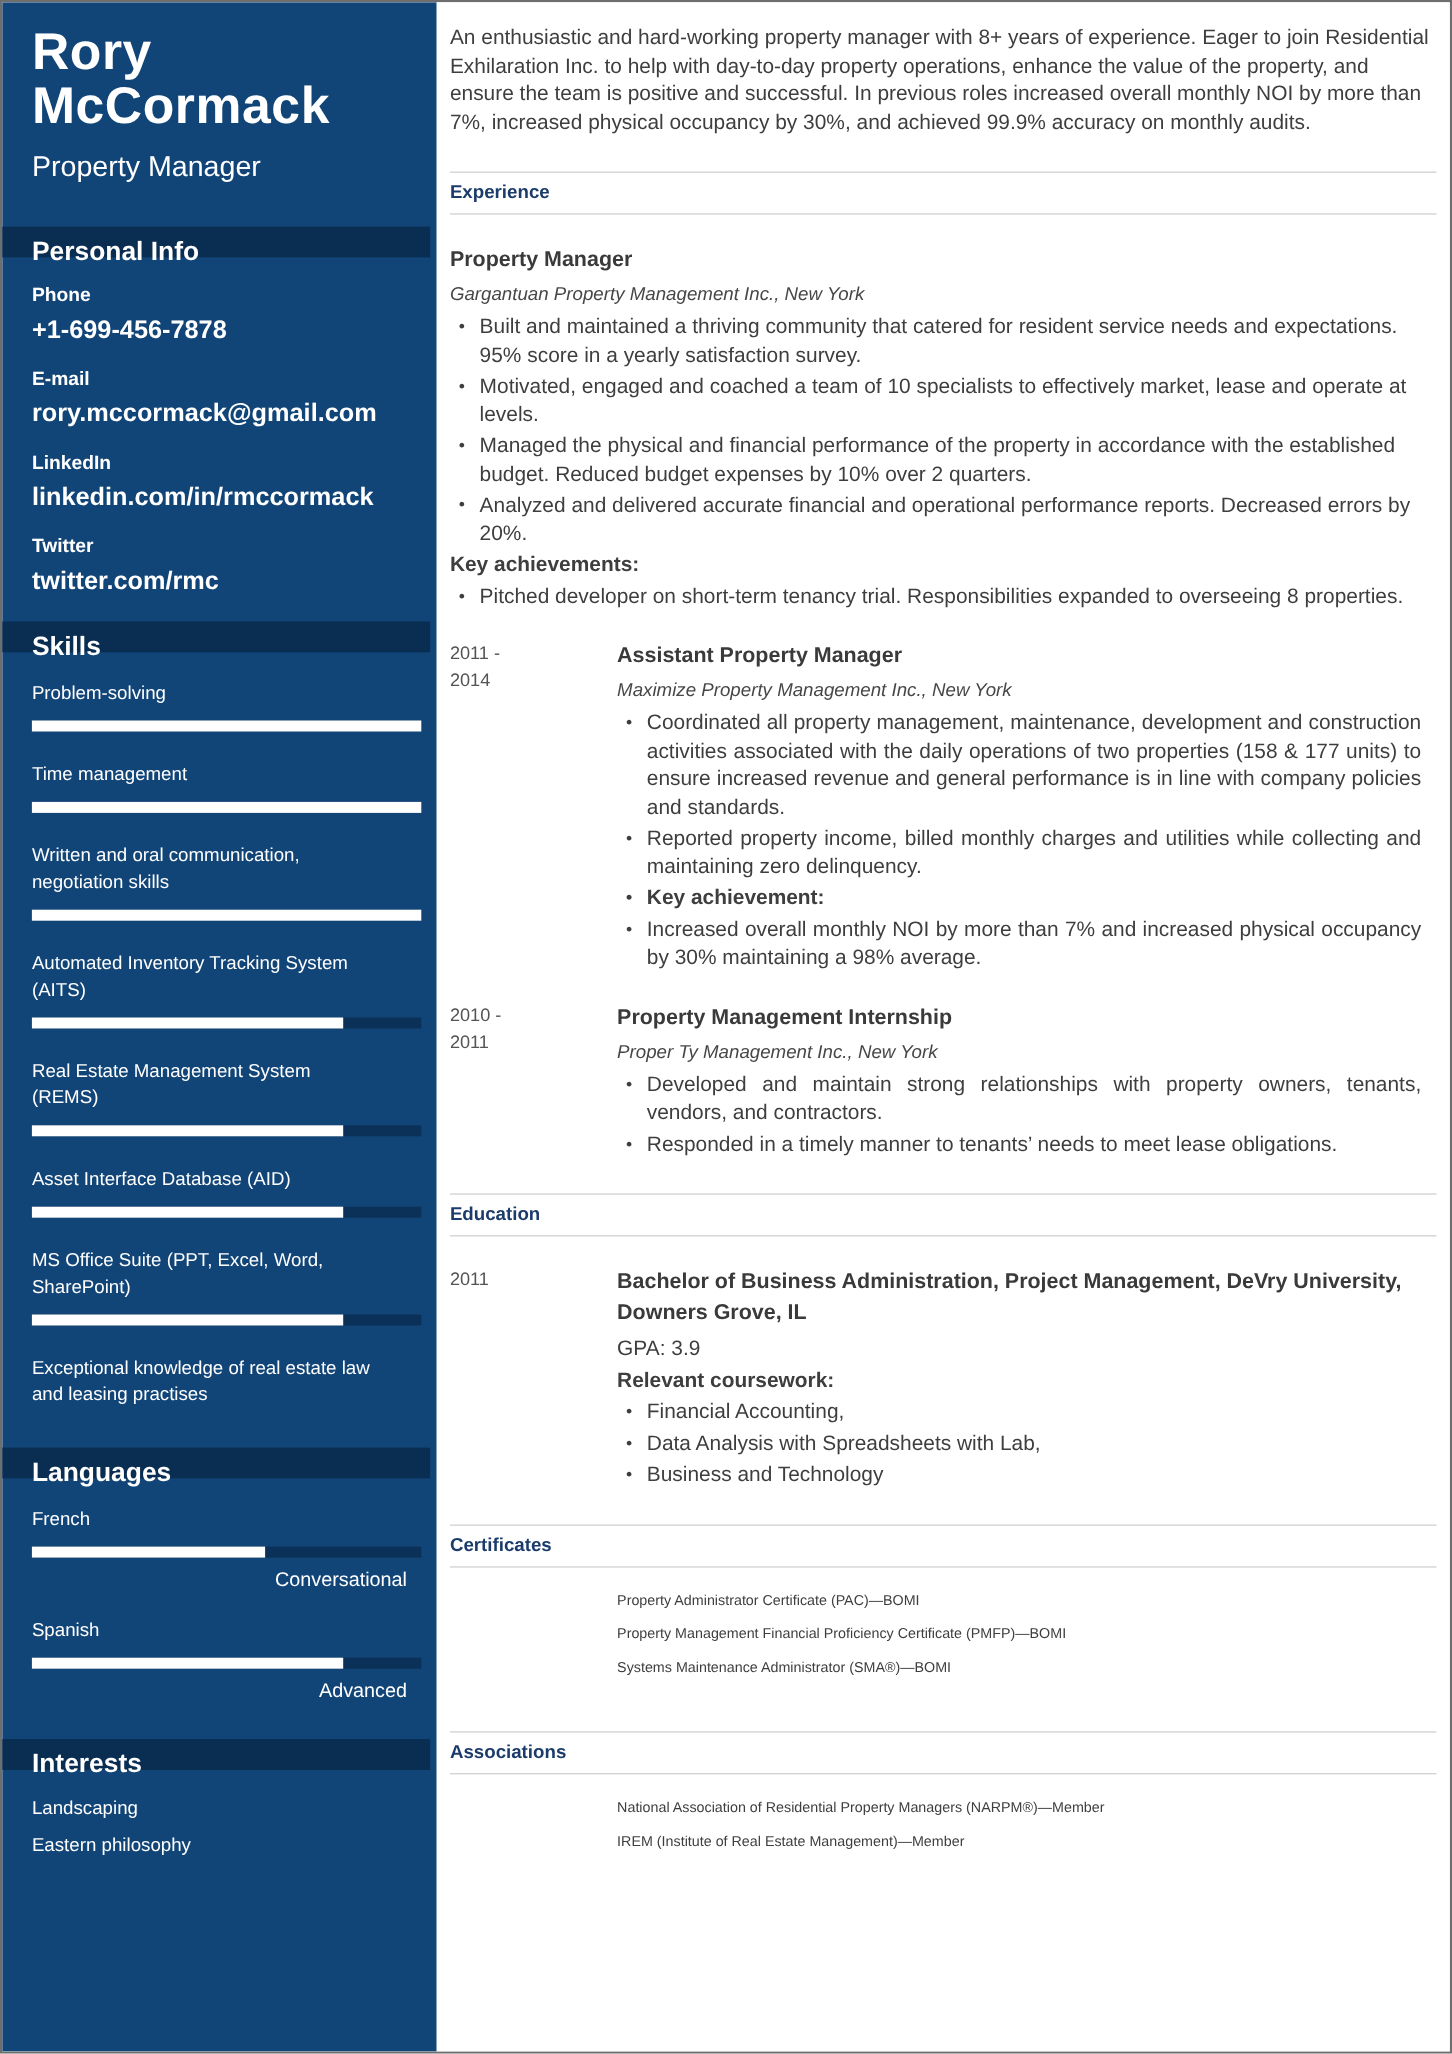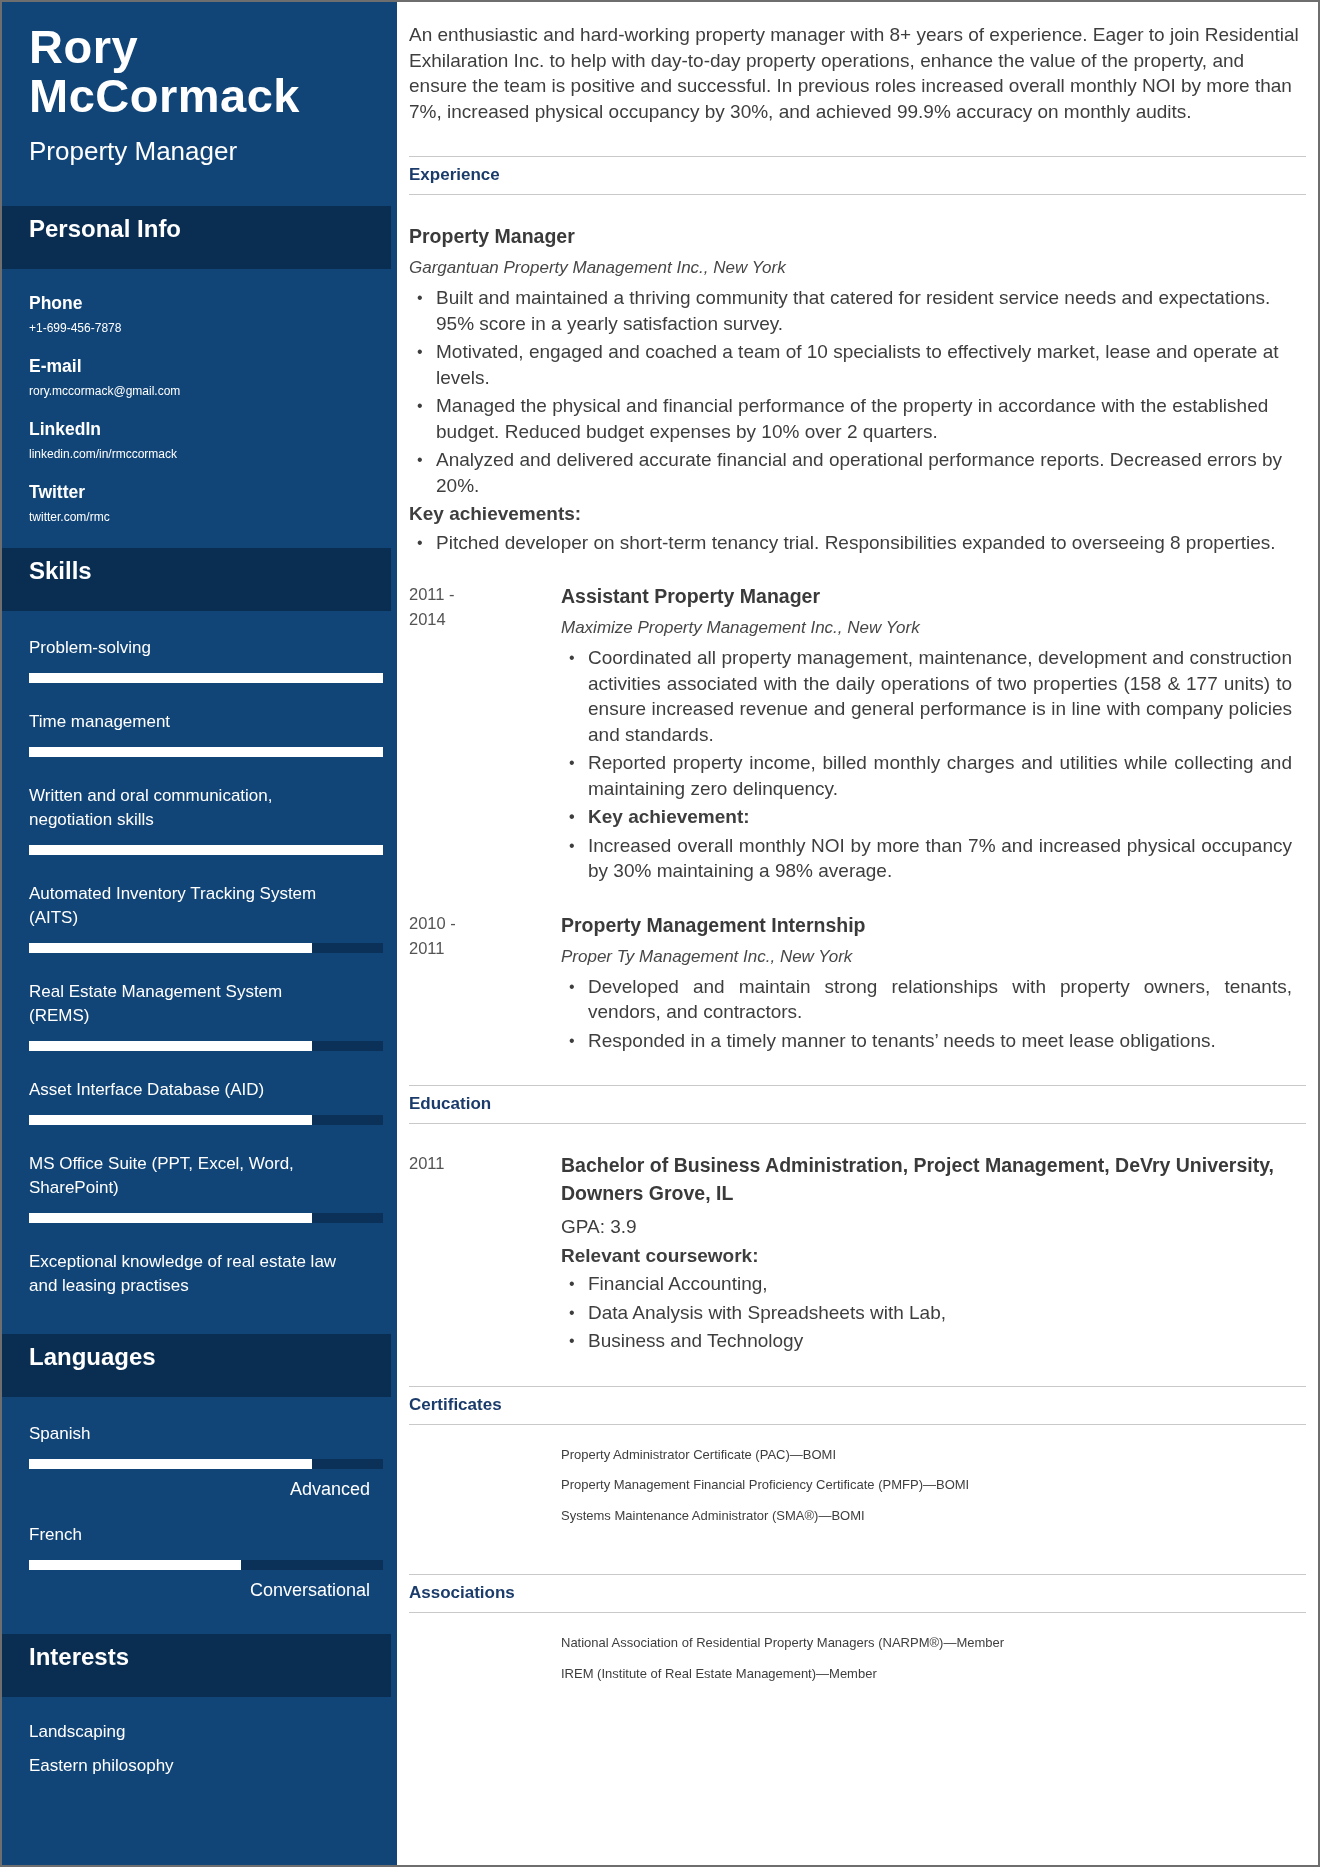--- a/index.html
+++ b/index.html
@@ -12,29 +12,29 @@
   .sidebar {
     width: 395px; min-width: 395px; height: 100%;
     background: var(--sidebar-bg, #124577); color: #fff;
   }
   .name {
     font-size: 47px; font-weight: bold; line-height: 1.05;
     padding: 20px 18px 0 27px; letter-spacing: 0.5px;
   }
   .job-title { font-size: 26px; padding: 15px 18px 0 27px; font-weight: normal; }
   .band {
-    height: 63px; line-height: 45px; background: var(--band-bg, #0A2D52);
+    height: 28px; line-height: 45px; background: var(--band-bg, #0A2D52);
     font-size: 24px; font-weight: bold; padding-left: 27px; margin-right: 6px;
   }
   .band-personal { margin-top: 39px; }
   .pi-list { padding: 24px 18px 24px 27px; }
   .pi-item { margin-bottom: 21px; }
   .pi-item:last-child { margin-bottom: 0; }
   .pi-label { font-weight: bold; font-size: 17.5px; margin-bottom: 7px; }
-  .pi-value { font-size: 12px; }
+  .pi-value { font-size: 23px; font-weight: bold; }
   .skills-list { padding: 25px 14px 16px 27px; }
   .skill { margin-bottom: 27px; }
   .skill:last-child { margin-bottom: 20px; }
   .skill-label { font-size: 17px; line-height: 24px; max-width: 318px; margin-bottom: 13px; }
   .skill-bar { height: 10px; width: 100%; background: var(--bar-track, #0B3158); }
   .skill-fill { height: 100%; background: var(--bar-fill, #FFFFFF); }
   .lang-list { padding: 25px 14px 10px 27px; }
   .lang { margin-bottom: 23px; }
   .lang-level { text-align: right; font-size: 18px; margin-top: 10px; padding-right: 13px; }
   .interests-list { padding: 25px 18px 0 27px; }
@@ -139,32 +139,32 @@
           </div>
         </div>
         <div class="skill">
           <div class="skill-label">Exceptional knowledge of real estate law and leasing practises</div>
         </div>
       </div>
 
     <div class="band">Languages</div>
     <div class="lang-list" id="languages-list">
         <div class="lang">
+          <div class="skill-label">French</div>
+          <div class="skill-bar">
+            <div class="skill-fill" style="width: 60%;"></div>
+          </div>
+          <div class="lang-level">Conversational</div>
+        </div>
+        <div class="lang">
           <div class="skill-label">Spanish</div>
           <div class="skill-bar">
             <div class="skill-fill" style="width: 80%;"></div>
           </div>
           <div class="lang-level">Advanced</div>
-        </div>
-        <div class="lang">
-          <div class="skill-label">French</div>
-          <div class="skill-bar">
-            <div class="skill-fill" style="width: 60%;"></div>
-          </div>
-          <div class="lang-level">Conversational</div>
         </div>
       </div>
 
     <div class="band">Interests</div>
     <div class="interests-list" id="interests-list">
         <div class="interest">Landscaping</div>
         <div class="interest">Eastern philosophy</div>
       </div>
   </aside>
 

